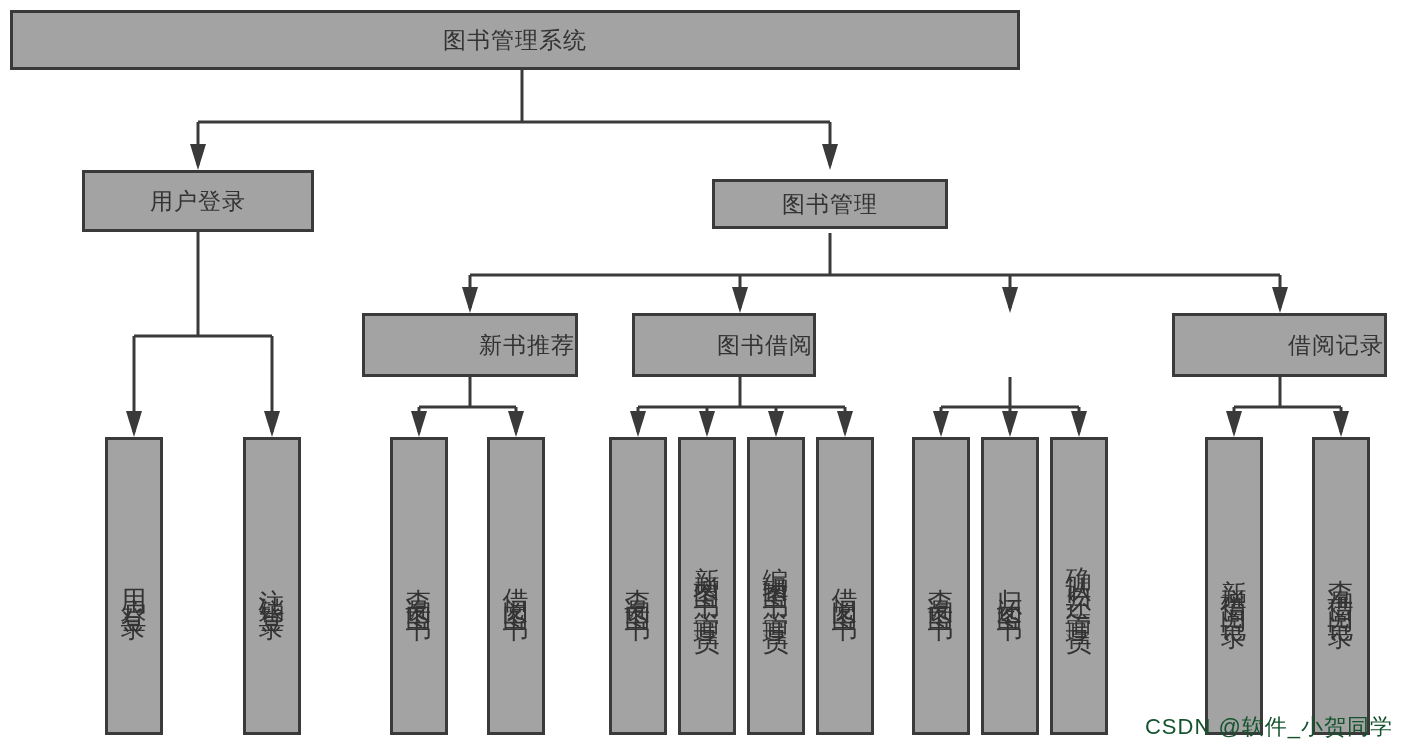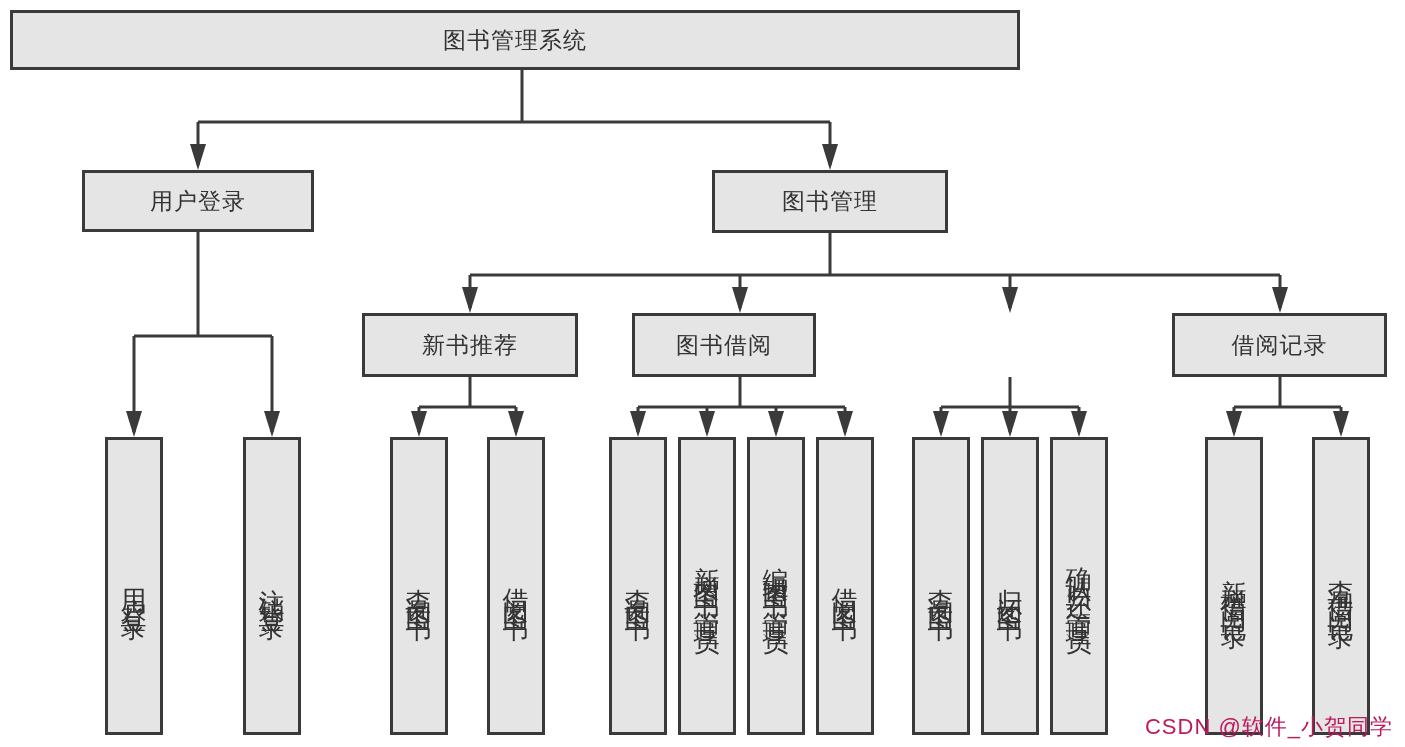--- a/index.html
+++ b/index.html
@@ -19,21 +19,21 @@
     position: absolute;
     left: 0;
     top: 0;
     width: 1405px;
     height: 747px;
     pointer-events: none;
   }
   .node {
     position: absolute;
     box-sizing: border-box;
-    background: #e5e5e5;
+    background: #a3a3a3;
     border: 3px solid #3a3a3a;
     display: flex;
     align-items: center;
     justify-content: center;
     color: #333333;
     z-index: 2;
   }
   .hnode span {
     font-size: 23px;
     letter-spacing: 1px;
@@ -44,23 +44,23 @@
     text-orientation: mixed;
     font-size: 26px;
     letter-spacing: 9px;
     line-height: 1;
     white-space: nowrap;
   }
   
   .n-root  { left: 10px;   top: 10px;  width: 1010px; height: 60px; }
   
   .n-l2-0  { left: 82px;   top: 170px; width: 232px;  height: 62px; }
-  .n-l2-1  { left: 712px;  top: 170px; width: 236px;  height: 63px; }
-  
-  .n-l3    { top: 313px; height: 64px; }
+  .n-l2-1  { left: 712px;  top: 179px; width: 236px;  height: 50px; }
+  
+  .n-l3    { top: 313px; height: 64px; justify-content: flex-end; }
   .n-l3-0  { left: 362px;  width: 216px; }
   .n-l3-1  { left: 632px;  width: 184px; }
   .n-l3-2  { left: 902px;  width: 216px; }
   .n-l3-3  { left: 1172px; width: 215px; }
   
   .n-leaf  { top: 437px; height: 298px; width: 58px; }
   .n-lf-0  { left: 105px; }
   .n-lf-1  { left: 243px; }
   .n-lf-2  { left: 390px; }
   .n-lf-3  { left: 487px; }
@@ -71,21 +71,21 @@
   .n-lf-8  { left: 912px; }
   .n-lf-9  { left: 981px; }
   .n-lf-10 { left: 1050px; }
   .n-lf-11 { left: 1205px; }
   .n-lf-12 { left: 1312px; }
   .watermark {
     position: absolute;
     right: 12px;
     bottom: 5px;
     font-size: 22px;
-    color: #be185d;
+    color: #14532d;
     z-index: 5;
     letter-spacing: 1px;
     white-space: nowrap;
   }
 </style>
 </head>
 <body>
 
 <div id="stage">
 

